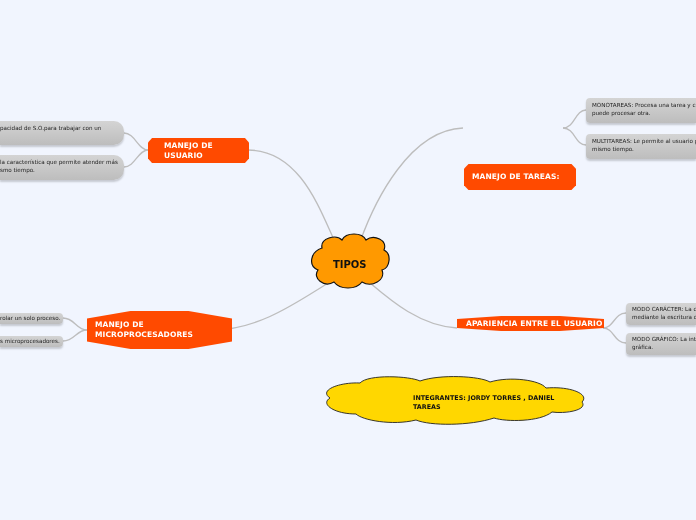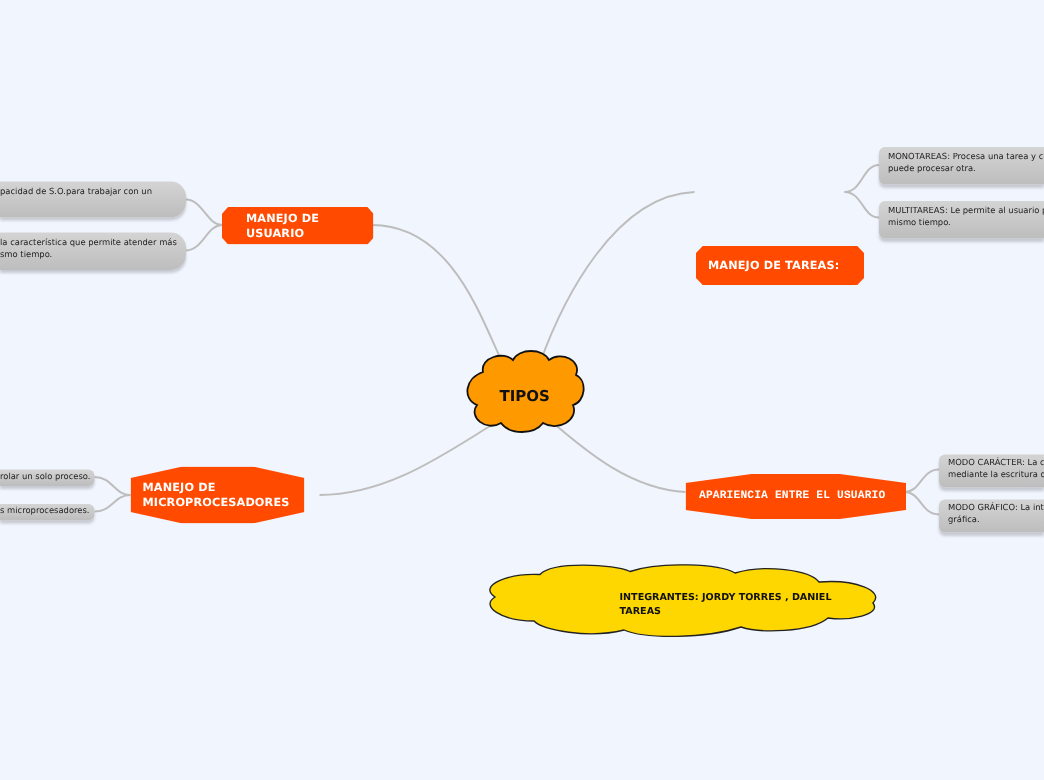--- a/index.html
+++ b/index.html
@@ -78,32 +78,32 @@
 </div>
 <div class="sub right" style="left:586px;top:98px;width:110px;height:25px;">
   <div>MONOTAREAS: Procesa una tarea y cu</div>
   <div>puede procesar otra.</div>
 </div>
 <div class="sub right" style="left:586px;top:134px;width:110px;height:25px;">
   <div>MULTITAREAS: Le permite al usuario p</div>
   <div>mismo tiempo.</div>
 </div>
 
-<div class="topic hex" style="left:87px;top:311px;width:116px;height:38px;padding-left:8px;flex-direction:column;align-items:flex-start;justify-content:center;">
+<div class="topic hex" style="left:87px;top:311px;width:145px;height:38px;padding-left:8px;flex-direction:column;align-items:flex-start;justify-content:center;">
   <span>MANEJO DE</span>
   <span>MICROPROCESADORES</span>
 </div>
 <div class="sub small" style="left:0;top:313px;width:63px;height:11px;padding-left:0;">
   <div>rolar un solo proceso.</div>
 </div>
 <div class="sub small" style="left:0;top:336px;width:63px;height:11px;padding-left:0;">
   <div>s microprocesadores.</div>
 </div>
 
-<div class="topic hex" style="left:457px;top:316px;width:147px;height:30px;padding-left:9px;font-family:Liberation Mono, monospace;">
+<div class="topic hex" style="left:457px;top:316px;width:147px;height:15px;padding-left:9px;">
   <span>APARIENCIA ENTRE EL USUARIO</span>
 </div>
 <div class="sub right" style="left:626px;top:303px;width:70px;height:22px;padding-top:3px;">
   <div>MODO CARÁCTER: La c</div>
   <div>mediante la escritura de</div>
 </div>
 <div class="sub right" style="left:626px;top:333px;width:70px;height:22px;padding-top:3px;">
   <div>MODO GRÁFICO: La int</div>
   <div>gráfica.</div>
 </div>

